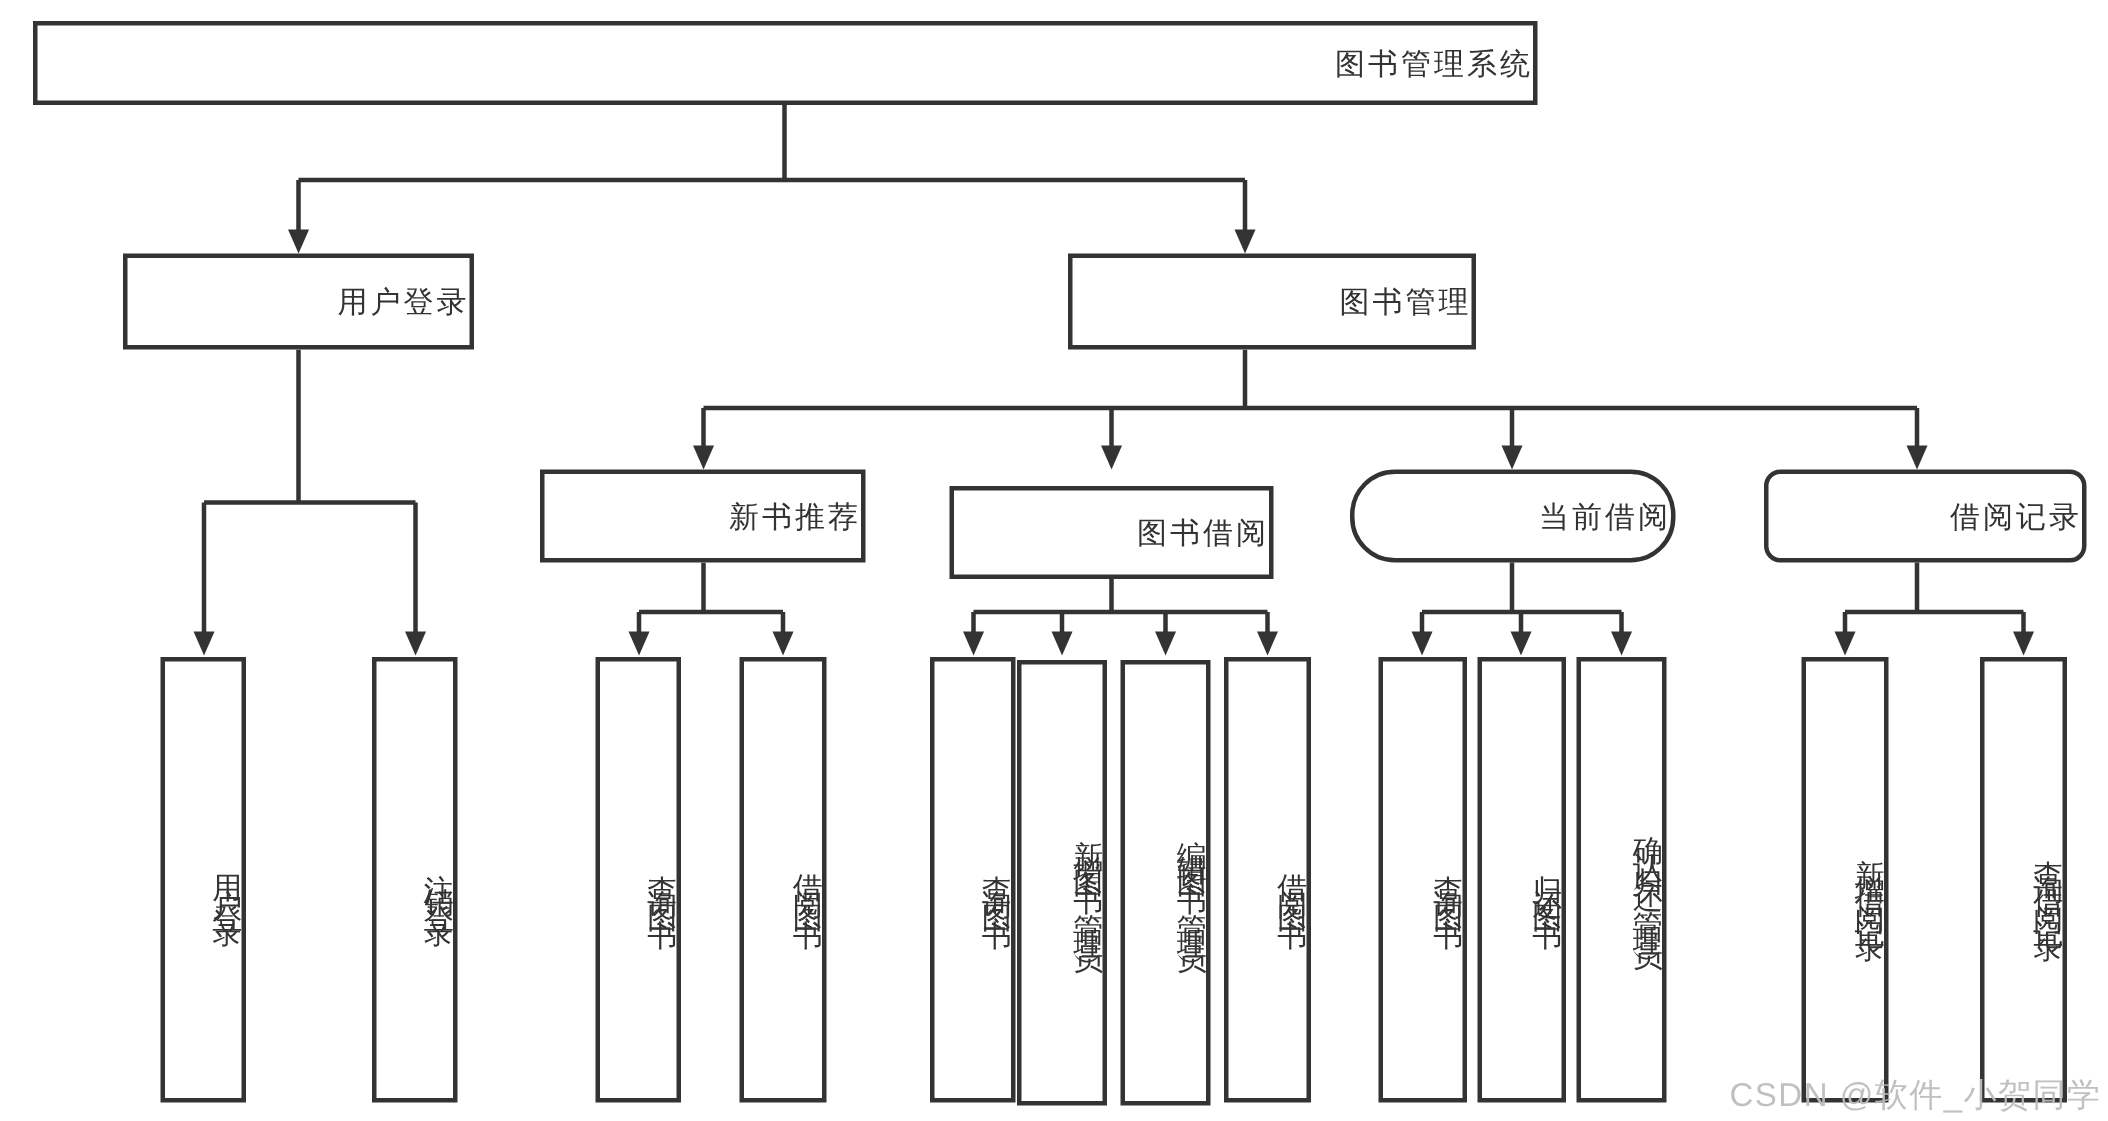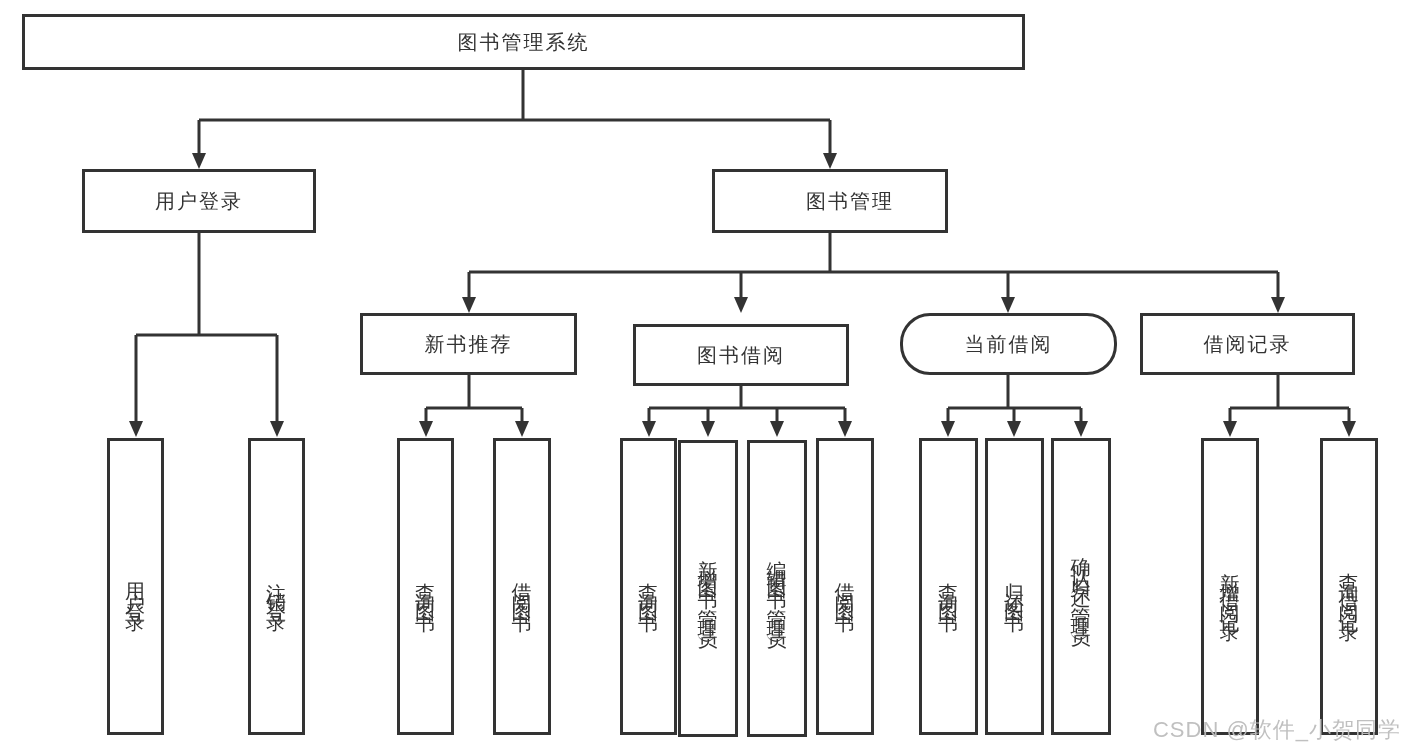--- a/index.html
+++ b/index.html
@@ -22,21 +22,21 @@
     z-index: 1;
   }
   .node {
     position: absolute;
     box-sizing: border-box;
     background: #ffffff;
     border: 3px solid #333333;
     color: #333333;
     display: flex;
     align-items: center;
-    justify-content: center;
+    justify-content: flex-end;
     z-index: 2;
   }
   .node.h span {
     font-size: 20px;
     letter-spacing: 2px;
     white-space: nowrap;
   }
   .node.v span {
     writing-mode: vertical-lr;
     text-orientation: mixed;
@@ -114,34 +114,34 @@
     </g>
   </svg>
 
   <div class="node h" style="left:22px; top:14px; width:1003px; height:56px;">
     <span>图书管理系统</span>
   </div>
 
   <div class="node h" style="left:82px; top:169px; width:234px; height:64px;">
     <span>用户登录</span>
   </div>
-  <div class="node h" style="left:712px; top:169px; width:236px; height:64px;padding-left:40px;">
+  <div class="node h" style="left:712px; top:169px; width:272px; height:64px;padding-left:40px;">
     <span>图书管理</span>
   </div>
 
   <div class="node h" style="left:360px; top:313px; width:217px; height:62px;">
     <span>新书推荐</span>
   </div>
   <div class="node h" style="left:633px; top:324px; width:216px; height:62px;">
     <span>图书借阅</span>
   </div>
   <div class="node h" style="left:900px; top:313px; width:217px; height:62px;border-radius:30px;">
     <span>当前借阅</span>
   </div>
-  <div class="node h" style="left:1140px; top:313px; width:215px; height:62px;">
+  <div class="node h" style="left:1176px; top:313px; width:215px; height:62px;border-radius:11px;">
     <span>借阅记录</span>
   </div>
 
   <div class="node v" style="left:107px; top:438px; width:57px; height:297px;">
     <span>用户登录</span>
   </div>
   <div class="node v" style="left:248px; top:438px; width:57px; height:297px;">
     <span>注销登录</span>
   </div>
 

